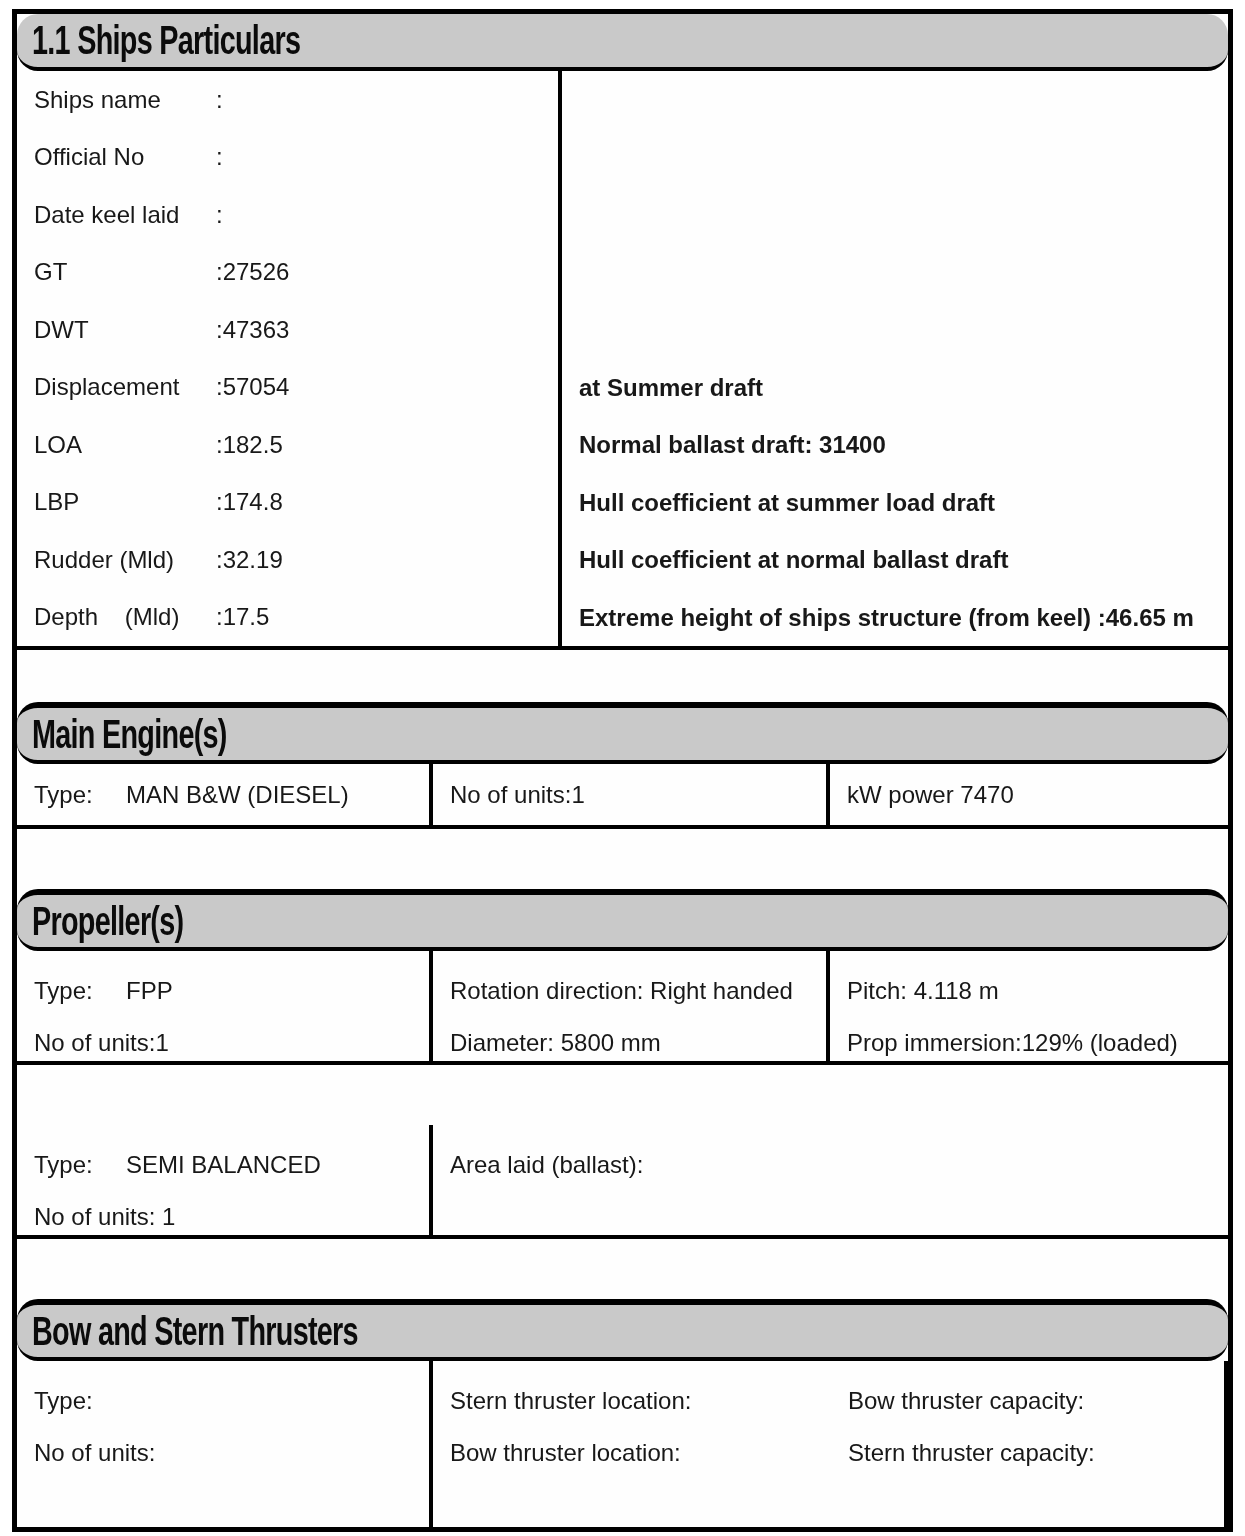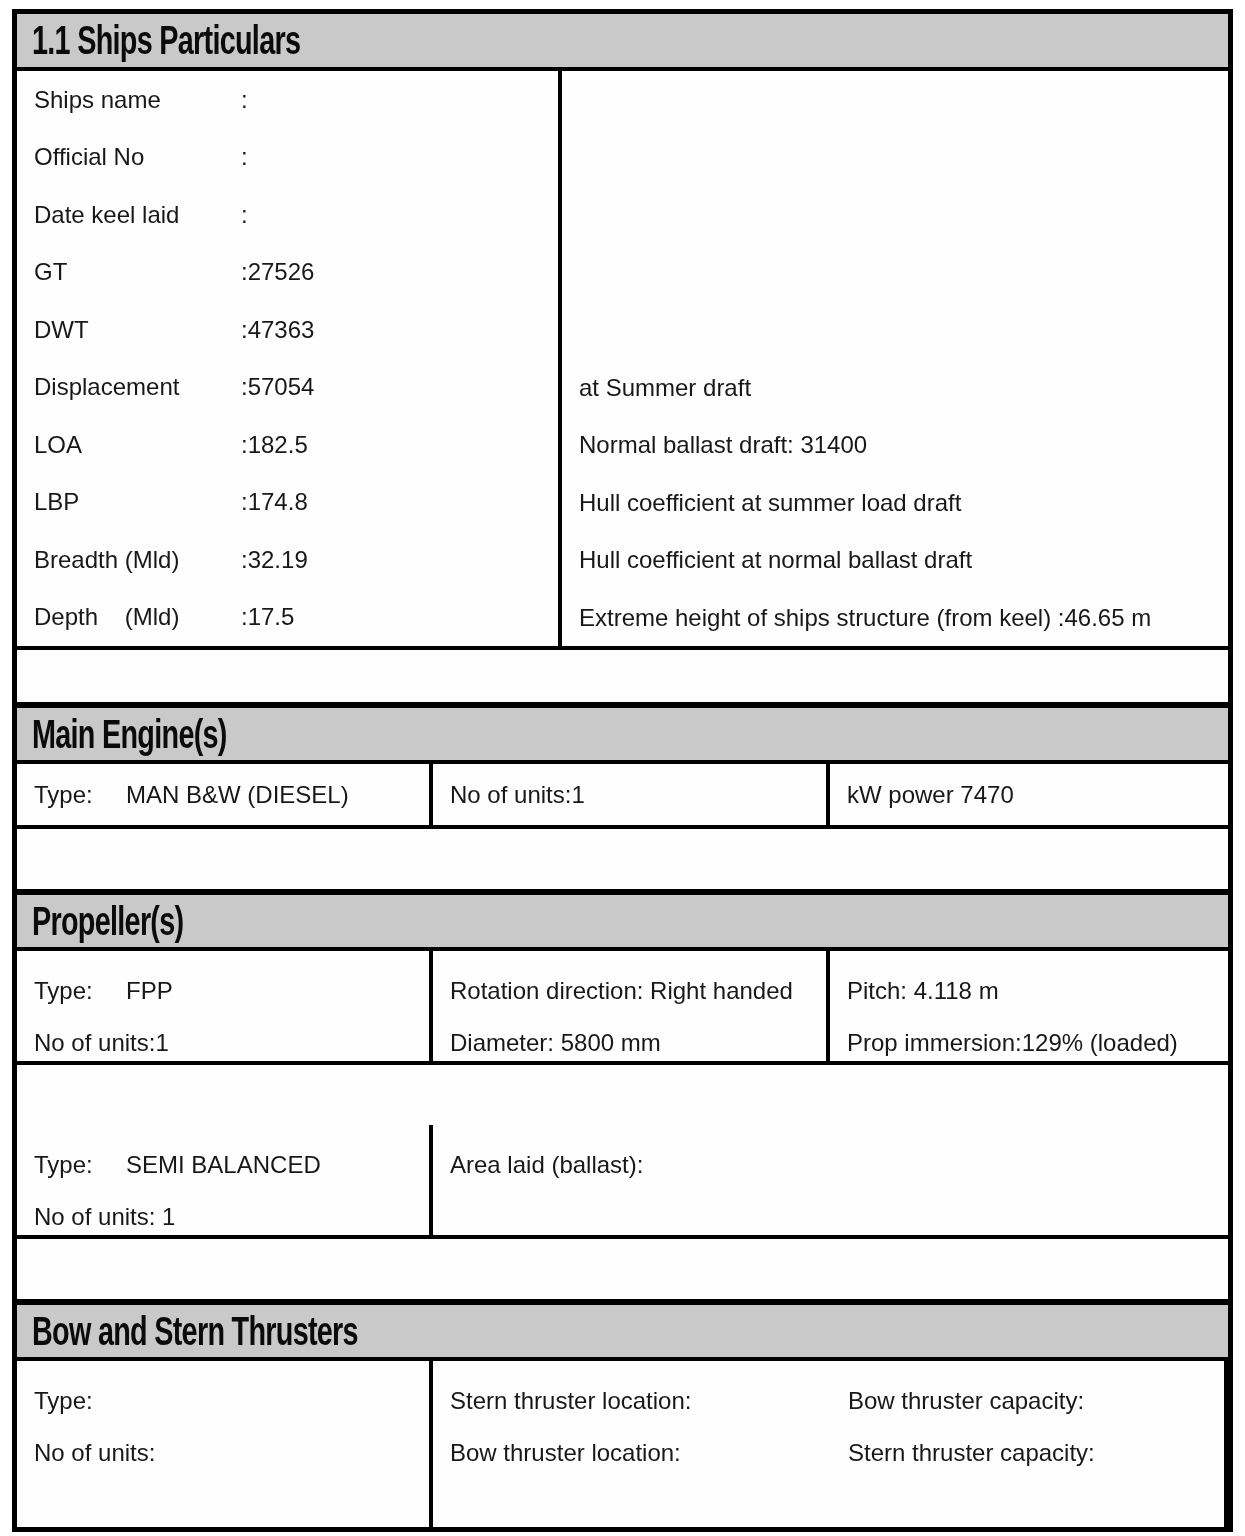--- a/index.html
+++ b/index.html
@@ -21,40 +21,41 @@
   }
   
   .sec-header {
     background:#c9c9c9;
     height:52px;
     border-top:6px solid #000;
     border-bottom:4px solid #000;
     display:flex; align-items:center;
     padding-left:15px;
     flex:0 0 auto;
+    border-radius:21px;
   }
   .sec-header.first { border-top:none; height:53px; }
   .sec-title {
     font-weight:bold;
     font-size:40px;
     letter-spacing:-1px;
     transform:scaleX(0.72);
     transform-origin:0 50%;
     white-space:nowrap;
     color:#0b0b0b;
   }
   
   .spacer { flex:0 0 auto; background:#fefefe; }
   .sp1 { height:52px; }
   .sp  { height:60px; }
   
   .content-1 { height:575px; border-bottom:4px solid #000; display:flex; flex:0 0 auto; }
   .col-left  { width:524px; border-right:4px solid #000; padding-left:17px; box-sizing:content-box; }
-  .col-right { flex:1; padding-left:17px; }
-  .p-row { height:57.5px; display:flex; align-items:center; font-size:24px;gap:25px; }
+  .col-right { flex:1; padding-left:17px;font-weight:bold; }
+  .p-row { height:57.5px; display:flex; align-items:center; font-size:24px; }
   .p-row .label { width:182px; white-space:pre; }
   .p-row .value { white-space:pre; }
   .r-stack { margin-top:288px; }
   
   .row3 { display:flex; border-bottom:4px solid #000; flex:0 0 auto; font-size:24px; }
   .row3 .c1 { width:416px; border-right:4px solid #000; }
   .row3 .c2 { width:397px; border-right:4px solid #000; }
   .row3 .c3 { flex:1; }
   .row3 .cell { padding:14px 8px 0 17px; box-sizing:border-box; }
   .row3.h57  { height:61px; }
@@ -103,21 +104,21 @@
         </div>
         <div class="p-row">
           <span class="label">LOA</span>
           <span class="value">:182.5</span>
         </div>
         <div class="p-row">
           <span class="label">LBP</span>
           <span class="value">:174.8</span>
         </div>
         <div class="p-row">
-          <span class="label">Breadth (Mld)</span>
+          <span class="label">Rudder (Mld)</span>
           <span class="value">:32.19</span>
         </div>
         <div class="p-row">
           <span class="label">Depth    (Mld)</span>
           <span class="value">:17.5</span>
         </div>
       </div>
       <div class="col-right">
         <div class="r-stack">
           <div class="p-row">

